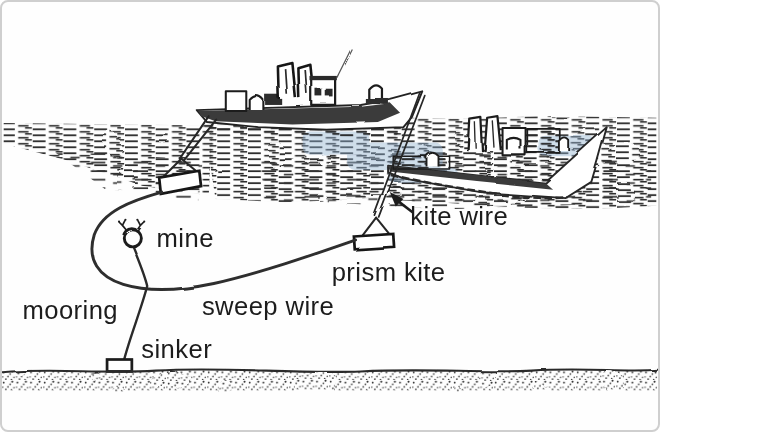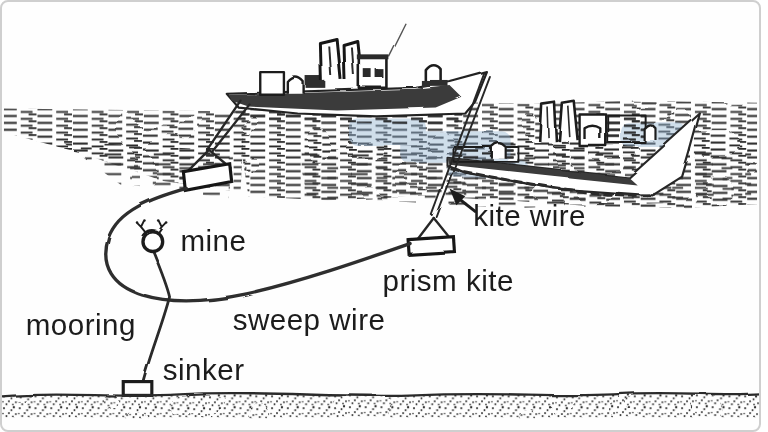--- a/index.html
+++ b/index.html
@@ -1,18 +1,18 @@
 <!DOCTYPE html>
 <html><head>
 <meta charset="utf-8">
 <style>
   html,body{margin:0;padding:0;background:#ffffff;}
   .stage{
     position:relative;
-    width:761px;height:432px;
+    width:660px;height:432px;
     box-sizing:border-box;
     border:2px solid #cfcfcf;
     border-radius:8px;
     overflow:hidden;
     background:#fefefe;
     font-family:"Liberation Sans", sans-serif;
   }
   .stage svg{display:block;width:100%;height:100%;}
   text.diagram-label{
     font-family:"Liberation Sans", sans-serif;

